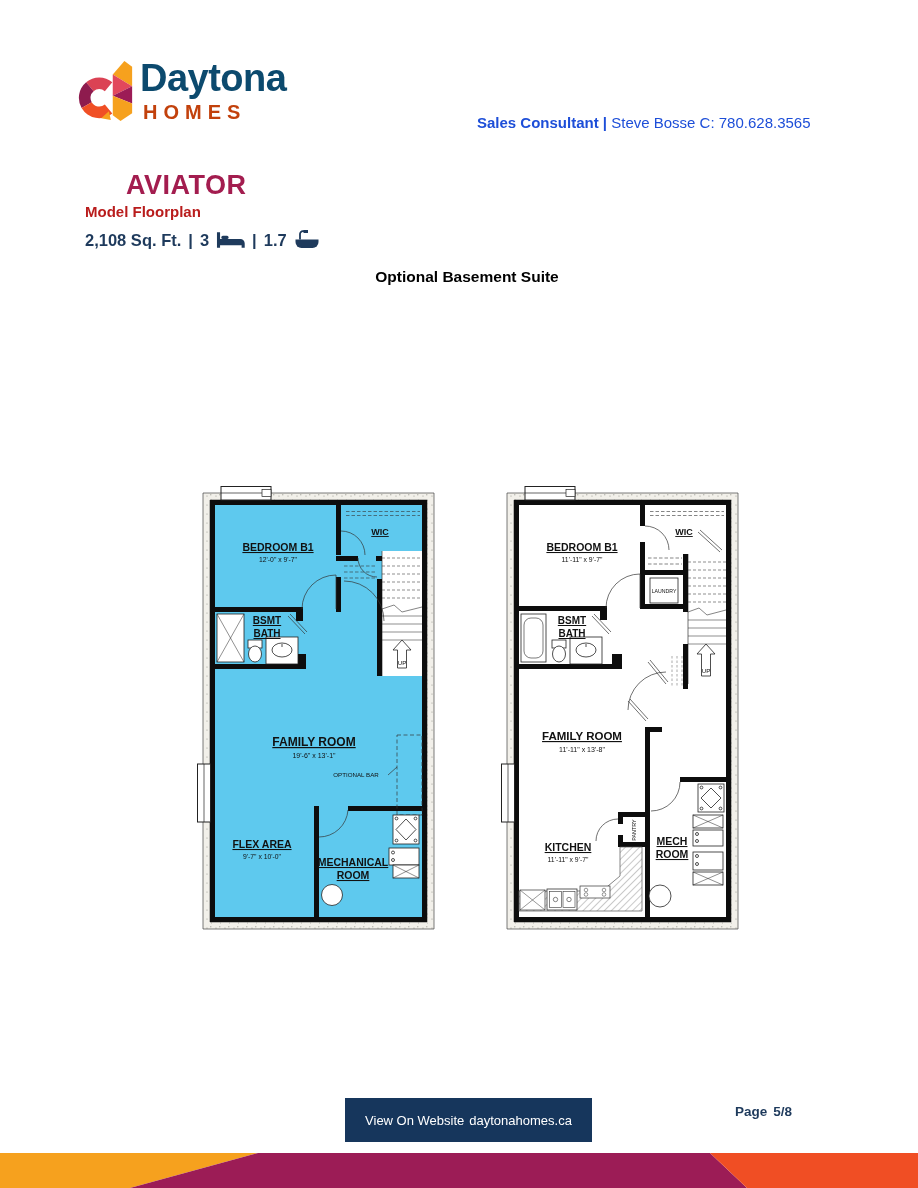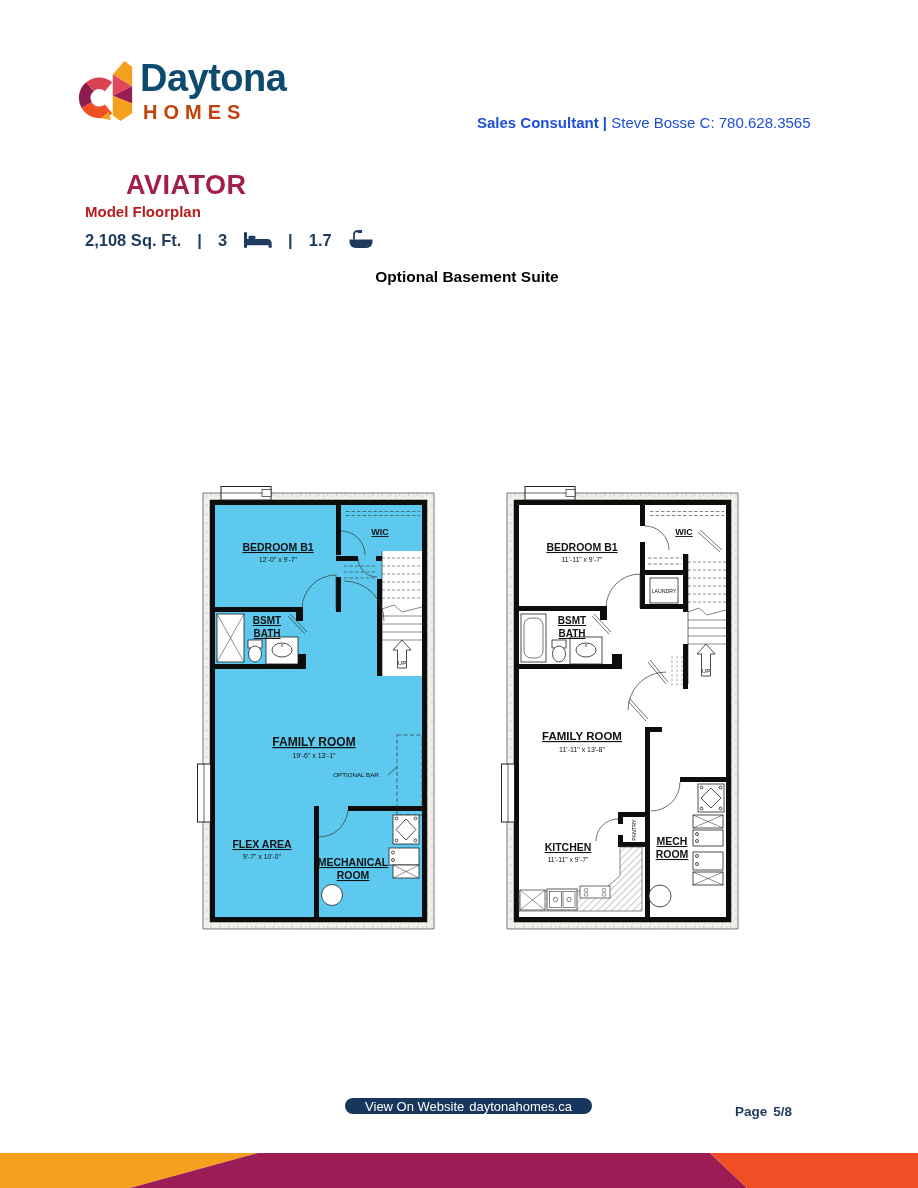--- a/index.html
+++ b/index.html
@@ -8,32 +8,32 @@
   .abs{position:absolute;}
   
   .brand-name{left:140px;top:57px;font-size:38px;font-weight:700;color:#0c4a6e;letter-spacing:-0.5px;}
   .brand-sub{left:143px;top:101px;font-size:20px;font-weight:700;color:#c2410c;letter-spacing:6px;}
   .community{left:489px;top:96px;font-size:15px;color:#A31D4F;white-space:nowrap;}
   .consultant{left:477px;top:114px;font-size:15px;color:#1d4ed8;white-space:nowrap;}
   .consultant b{font-weight:700;}
   
   .model-name{left:85px;top:170px;font-size:27px;font-weight:700;color:#A31D4F;letter-spacing:0.5px;margin-left:41px;}
   .model-sub{left:85px;top:203px;font-size:15px;font-weight:700;color:#b91c1c;}
-  .spec-row{left:85px;top:230px;display:flex;align-items:center;gap:16px;
+  .spec-row{left:85px;top:230px;display:flex;align-items:center;gap:7px;
             font-size:16.5px;font-weight:700;color:#1E3A5C;white-space:nowrap;}
   .spec-row svg{display:block;}
   .section-title{left:0;top:268px;width:934px;text-align:center;font-size:15.5px;font-weight:700;color:#000;}
   
   .plan{position:absolute;top:484px;width:245px;height:452px;}
   .plan-left{left:196px;}
   .plan-right{left:500px;}
   svg text{font-family:"Liberation Sans",sans-serif;fill:#111;}
   
-  .web-btn{left:345px;top:1098px;width:247px;height:16px;background:#16365C;color:#fff;
-           display:flex;align-items:center;justify-content:center;gap:5px;font-size:13px;cursor:pointer;border-radius:12px;}
+  .web-btn{left:345px;top:1098px;width:247px;height:44px;background:#16365C;color:#fff;
+           display:flex;align-items:center;justify-content:center;gap:5px;font-size:13px;cursor:pointer;}
   .web-btn b{font-weight:400;}
   .page-num{left:735px;top:1104px;font-size:13.5px;font-weight:700;color:#1E3A5C;display:flex;gap:6px;}
   .stripe{left:0;top:1153px;width:918px;height:35px;}
 </style>
 </head>
 <body>
 
 <div class="page">
 
   <svg class="abs" style="left:76px;top:60px" width="60" height="64" viewBox="0 0 62 64">

